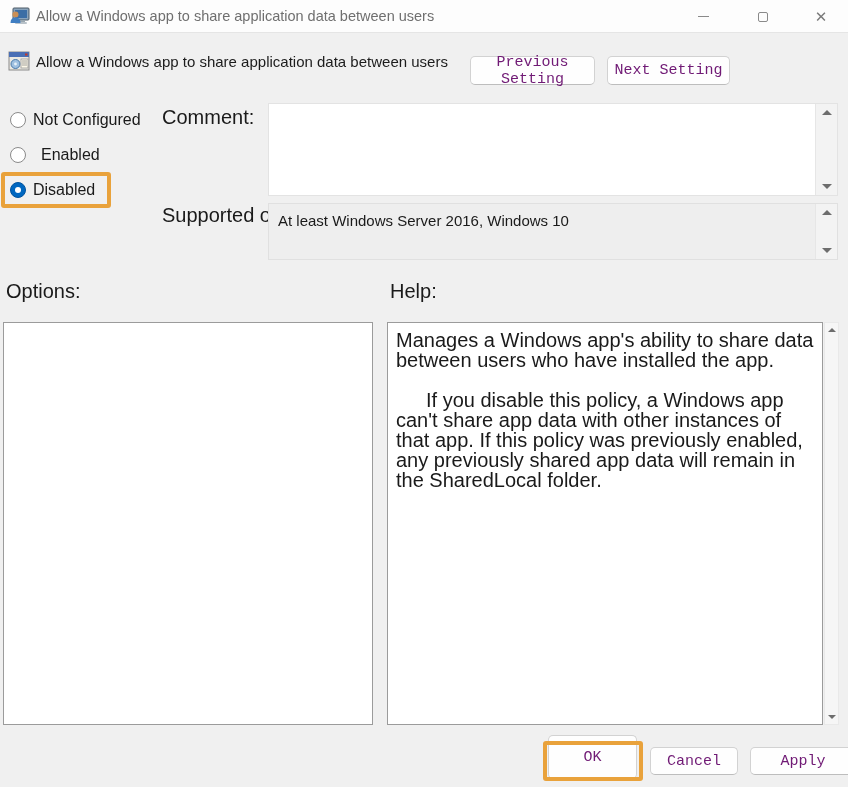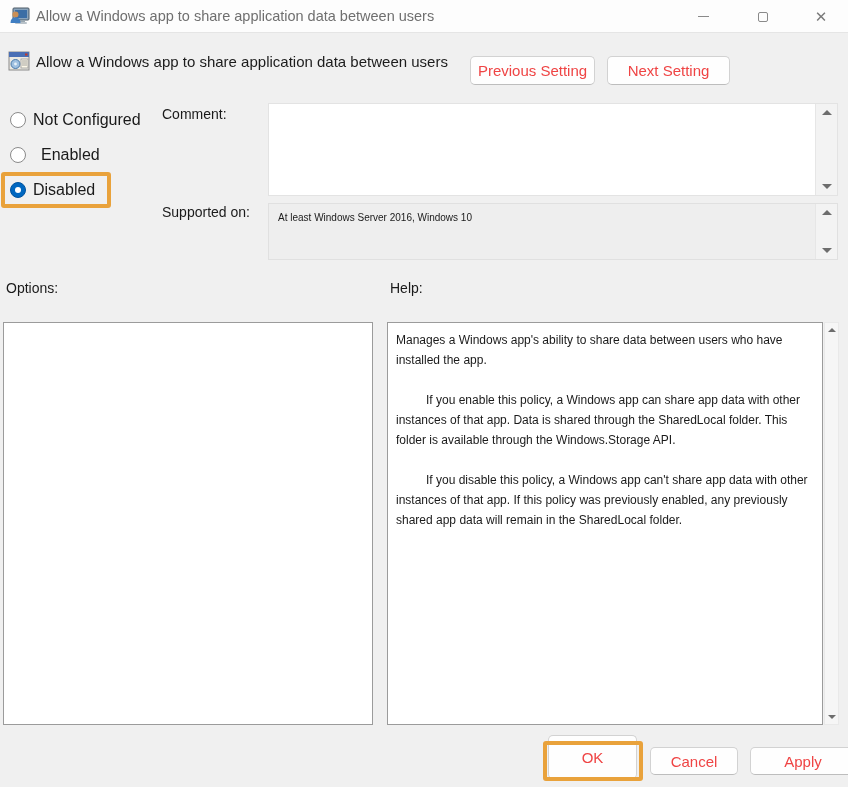--- a/index.html
+++ b/index.html
@@ -26,21 +26,21 @@
   .glyph-close { font-size: 15px; color: #7a7a7a; line-height: 1; }
 
   
   .policy-icon { position: absolute; left: 8px; top: 50px; width: 22px; height: 22px; }
   .policy-title {
     position: absolute; left: 36px; top: 53px; font-size: 15px; color: #1c1c1c; white-space: nowrap;
   }
   .btn {
     position: absolute; height: 29px; background: #fefefe;
     border: 1px solid #d2d2d2; border-bottom-color: #bdbdbd; border-radius: 5px;
-    font-family: Liberation Sans, sans-serif; font-size: 15px; color: #ef4444;
+    font-family: Liberation Mono, monospace; font-size: 15px; color: #701a75;
     display: flex; align-items: center; justify-content: center; cursor: default;
   }
   .btn-prev { left: 470px; top: 56px; width: 125px; }
   .btn-next { left: 607px; top: 56px; width: 123px; }
 
   
   .radio-row { position: absolute; left: 10px; height: 17px; display: flex; align-items: center; }
   .radio-row-1 { top: 111px; }
   .radio-row-2 { top: 146px; gap: 8px; }
   .radio-row-3 { top: 181px; }
@@ -57,57 +57,57 @@
   }
   .radio-label { margin-left: 7px; font-size: 16px; color: #1a1a1a; white-space: nowrap; }
 
   .hl-box {
     position: absolute; border: 4px solid #e9a23b; border-radius: 3px; pointer-events: none;
   }
   .hl-disabled { left: 1px; top: 172px; width: 110px; height: 36px; }
   .hl-ok { left: 543px; top: 741px; width: 100px; height: 40px; }
 
   
-  .field-label { position: absolute; font-size: 14px; color: #1a1a1a; white-space: nowrap; }
+  .field-label { position: absolute; font-size: 20px; color: #1a1a1a; white-space: nowrap; }
   .lbl-comment { left: 162px; top: 106px; }
   .lbl-supported { left: 162px; top: 204px; }
   .lbl-options { left: 6px; top: 280px; }
   .lbl-help { left: 390px; top: 280px; }
 
   
   .comment-box {
     position: absolute; left: 268px; top: 103px; width: 570px; height: 93px;
     background: #ffffff; border: 1px solid #e3e3e3; display: flex;
   }
   .comment-text { flex: 1; }
   .supported-box {
     position: absolute; left: 268px; top: 203px; width: 570px; height: 57px;
     background: #eeeeee; border: 1px solid #e0e0e0; display: flex;
   }
-  .supported-text { flex: 1; padding: 8px 0 0 9px; font-size: 10px; color: #1a1a1a; }
+  .supported-text { flex: 1; padding: 8px 0 0 9px; font-size: 15px; color: #1a1a1a; }
 
   .mini-scroll {
     width: 22px; flex: 0 0 auto; background: #f3f3f3; border-left: 1px solid #e6e6e6;
     display: flex; flex-direction: column; justify-content: space-between; align-items: center;
     padding: 6px 0;
   }
   .tri-up { width: 0; height: 0; border-left: 5px solid transparent; border-right: 5px solid transparent; border-bottom: 5px solid #6d6d6d; }
   .tri-down { width: 0; height: 0; border-left: 5px solid transparent; border-right: 5px solid transparent; border-top: 5px solid #6d6d6d; }
 
   
   .options-box {
     position: absolute; left: 3px; top: 322px; width: 370px; height: 403px;
     background: #ffffff; border: 1px solid #9b9b9b;
   }
   .help-box {
     position: absolute; left: 387px; top: 322px; width: 436px; height: 403px;
     background: #ffffff; border: 1px solid #9b9b9b;
     padding: 7px 8px; overflow: hidden;
   }
-  .help-box p { font-size: 12px; line-height: 20px; color: #1a1a1a; }
+  .help-box p { font-size: 20px; line-height: 20px; color: #1a1a1a; }
   .help-box p + p { margin-top: 20px; text-indent: 30px; }
   .help-scrollbar {
     position: absolute; left: 824px; top: 322px; width: 15px; height: 403px;
     background: #f6f6f6; border: 1px solid #e9e9e9;
     display: flex; flex-direction: column; justify-content: space-between; align-items: center;
     padding: 5px 0;
   }
   .help-scrollbar .tri-up { border-left-width: 4px; border-right-width: 4px; border-bottom-width: 4px; }
   .help-scrollbar .tri-down { border-left-width: 4px; border-right-width: 4px; border-top-width: 4px; }
 
@@ -188,21 +188,20 @@
       <span class="tri-down"></span>
     </div>
   </div>
 
   <span class="field-label lbl-options">Options:</span>
   <div class="options-box"></div>
 
   <span class="field-label lbl-help">Help:</span>
   <div class="help-box">
     <p>Manages a Windows app's ability to share data between users who have installed the app.</p>
-    <p>If you enable this policy, a Windows app can share app data with other instances of that app. Data is shared through the SharedLocal folder. This folder is available through the Windows.Storage API.</p>
     <p>If you disable this policy, a Windows app can't share app data with other instances of that app. If this policy was previously enabled, any previously shared app data will remain in the SharedLocal folder.</p>
   </div>
   <div class="help-scrollbar">
     <span class="tri-up"></span>
     <span class="tri-down"></span>
   </div>
 
   <button class="btn btn-ok">OK</button>
   <div class="hl-box hl-ok"></div>
   <button class="btn btn-cancel">Cancel</button>

